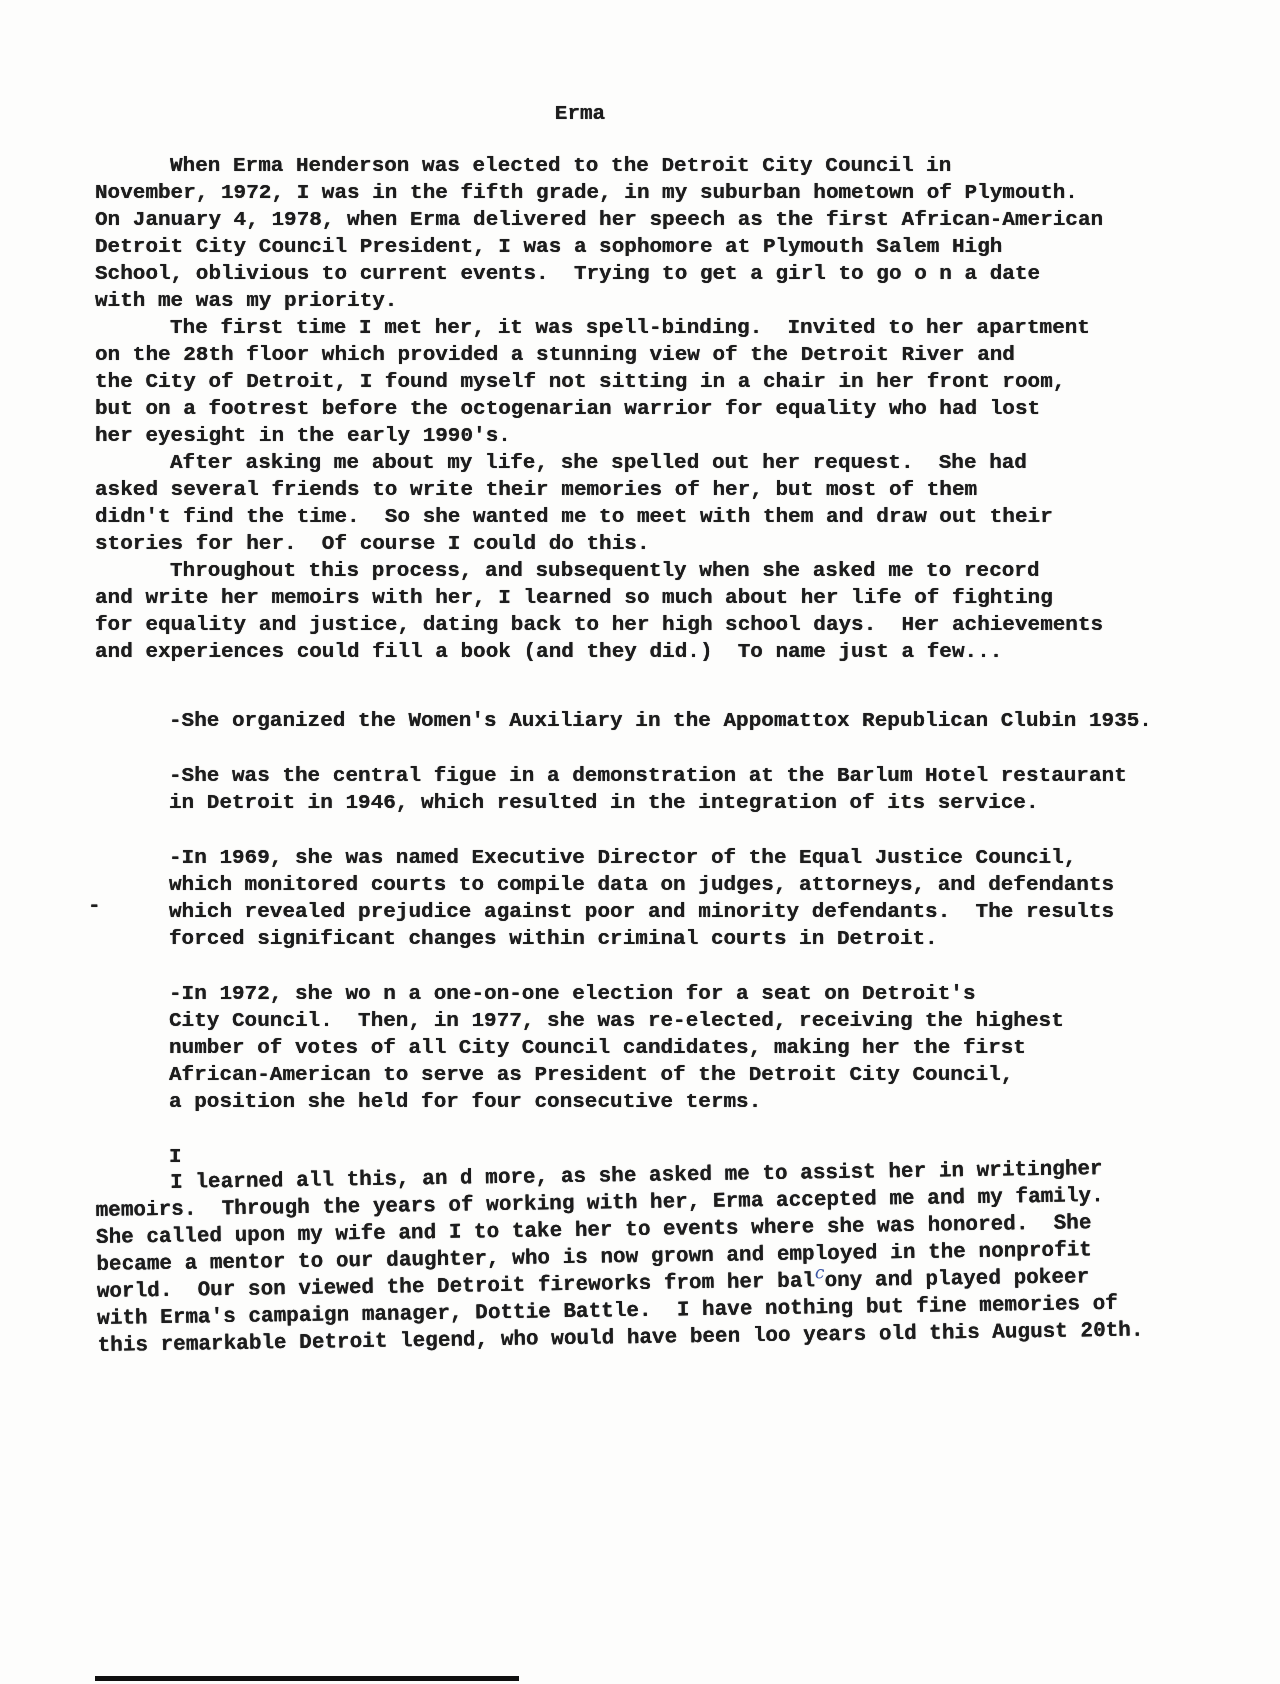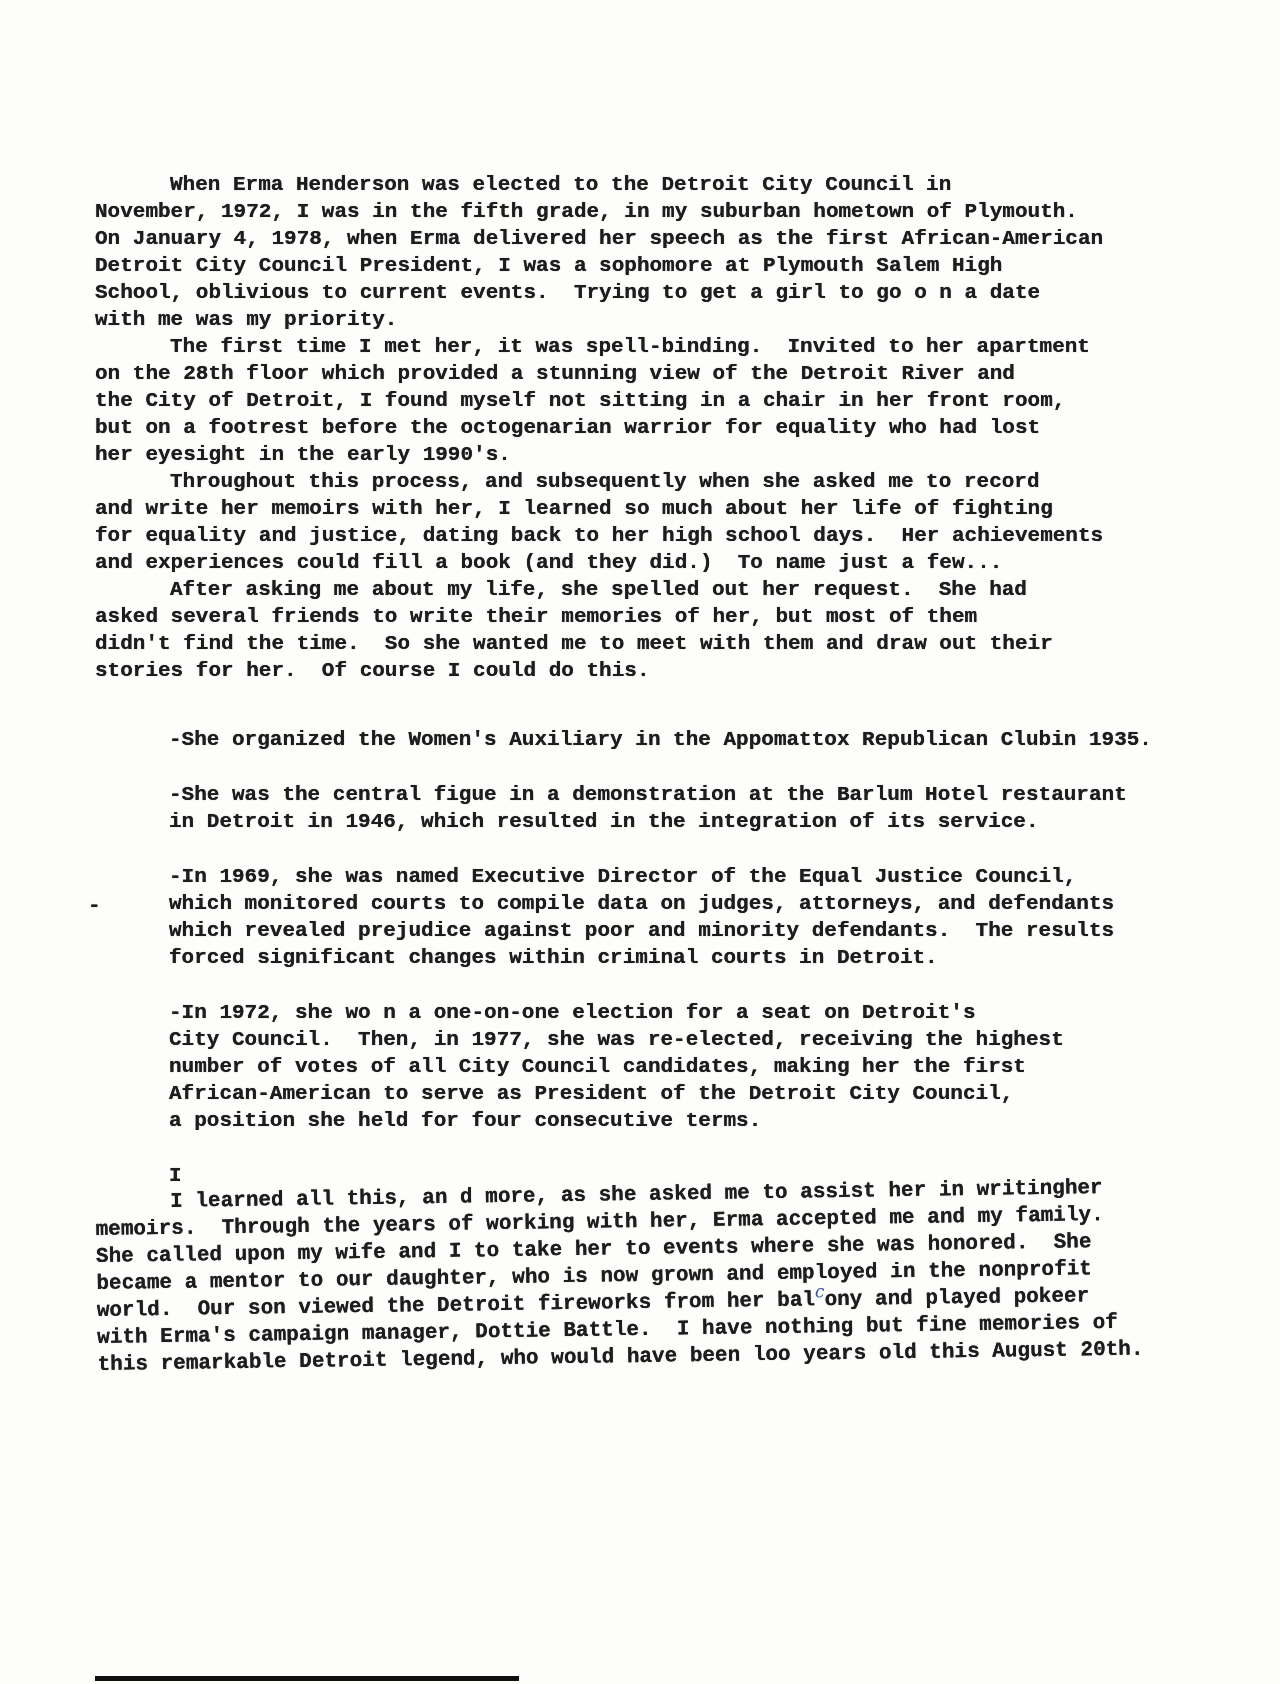--- a/index.html
+++ b/index.html
@@ -13,21 +13,21 @@
     color:var(--ink,#1d1d1d);
     font-size:21px;
     line-height:27px;
     font-weight:700;
   }
   .txt{white-space:pre-wrap;text-shadow:0 0 0.7px currentColor;}
   .title{
     position:absolute;top:100px;left:0;width:1160px;
     text-align:center;
   }
-  .body-col{position:absolute;top:152px;left:95px;width:1120px;margin-top:19px;}
+  .body-col{position:absolute;top:152px;left:95px;width:1120px;}
   .para{text-indent:75px;}
   .bullet-list{margin-top:42px;}
   .bullet{margin-left:74px;margin-bottom:28px;}
   .stray-i{margin-left:74px;}
   .closing{
     text-indent:75px;
     transform:rotate(-0.85deg);
     transform-origin:left top;
   }
   .inserted-letter{
@@ -42,42 +42,43 @@
   .scan-artifact-line{
     position:absolute;left:95px;bottom:3px;
     width:424px;height:5px;background:#101010;
   }
 </style>
 </head>
 <body>
 
 <div class="page">
 
+  <div class="title txt">Erma</div>
 
   <div class="body-col">
 
     <div class="para txt">When Erma Henderson was elected to the Detroit City Council in
 November, 1972, I was in the fifth grade, in my suburban hometown of Plymouth.
 On January 4, 1978, when Erma delivered her speech as the first African-American
 Detroit City Council President, I was a sophomore at Plymouth Salem High
 School, oblivious to current events.  Trying to get a girl to go o n a date
 with me was my priority.</div>
     <div class="para txt">The first time I met her, it was spell-binding.  Invited to her apartment
 on the 28th floor which provided a stunning view of the Detroit River and
 the City of Detroit, I found myself not sitting in a chair in her front room,
 but on a footrest before the octogenarian warrior for equality who had lost
 her eyesight in the early 1990's.</div>
+    <div class="para txt">After asking me about my life, she spelled out her request.  She had
+asked several friends to write their memories of her, but most of them
+didn't find the time.  So she wanted me to meet with them and draw out their
+stories for her.  Of course I could do this.</div>
     <div class="para txt">Throughout this process, and subsequently when she asked me to record
 and write her memoirs with her, I learned so much about her life of fighting
 for equality and justice, dating back to her high school days.  Her achievements
 and experiences could fill a book (and they did.)  To name just a few...</div>
-    <div class="para txt">After asking me about my life, she spelled out her request.  She had
-asked several friends to write their memories of her, but most of them
-didn't find the time.  So she wanted me to meet with them and draw out their
-stories for her.  Of course I could do this.</div>
 
     <div class="bullet-list">
       <div class="bullet txt">-She organized the Women's Auxiliary in the Appomattox Republican Clubin 1935.</div>
       <div class="bullet txt">-She was the central figue in a demonstration at the Barlum Hotel restaurant
 in Detroit in 1946, which resulted in the integration of its service.</div>
       <div class="bullet txt">-In 1969, she was named Executive Director of the Equal Justice Council,
 which monitored courts to compile data on judges, attorneys, and defendants
 which revealed prejudice against poor and minority defendants.  The results
 forced significant changes within criminal courts in Detroit.</div>
       <div class="bullet txt">-In 1972, she wo n a one-on-one election for a seat on Detroit's

